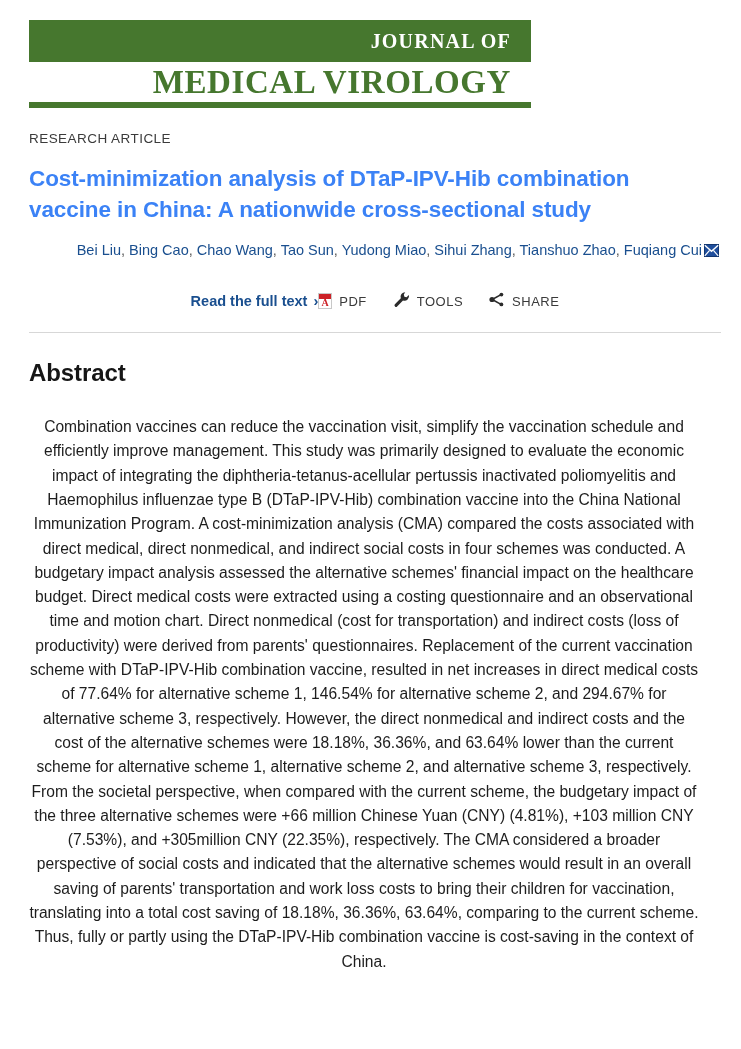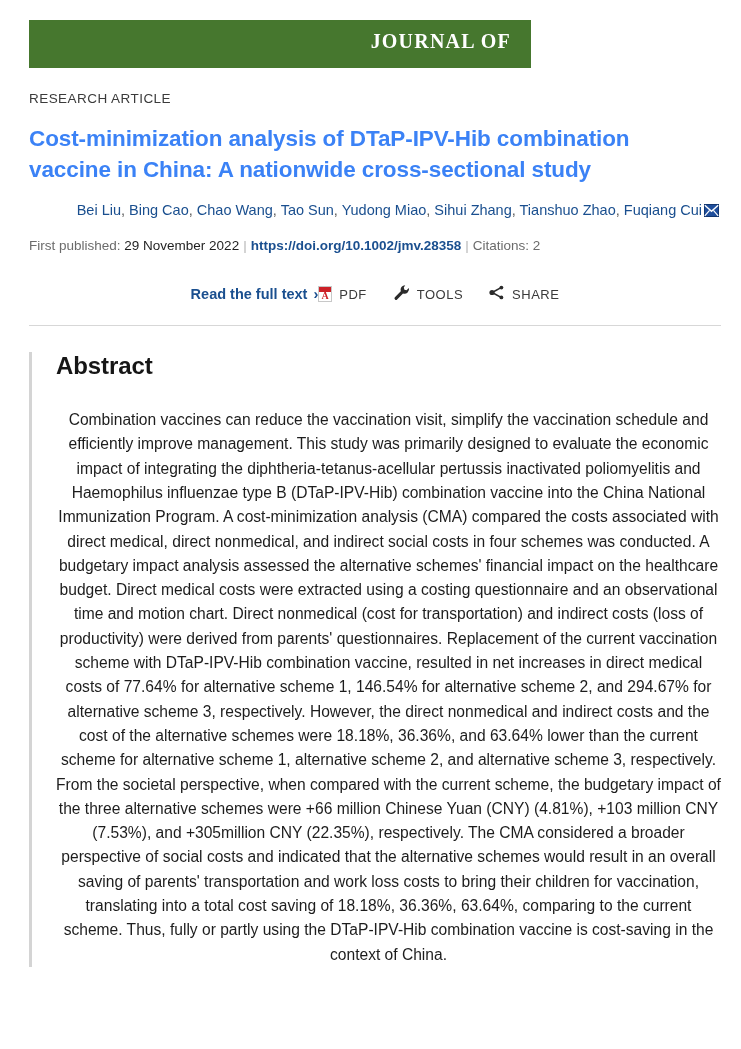--- a/index.html
+++ b/index.html
@@ -178,20 +178,21 @@
     width: 692px;
     height: 1px;
     background: #d7d7d7;
   }
 
   
   .abstract-section {
     margin-top: 26px;
     width: 692px;
     display: flex;
+    flex-direction: column;
   }
   .abstract-bar {
     width: 3px;
     background: #d4d4d4;
     flex: none;
     margin-right: 24px;
     align-self: stretch;
   }
   .abstract-body { flex: 1; }
   .abstract-heading {
@@ -210,43 +211,41 @@
     max-width: 670px;
   }
 </style>
 </head>
 <body>
 
 <div class="logo-wrap">
   <div class="logo-band">
     <span class="logo-band-text">JOURNAL OF</span>
   </div>
+  <div class="logo-main">
+    <span class="logo-main-text">MEDICAL VIROLOGY</span>
+  </div>
   <div class="logo-rule"></div>
 </div>
 
 <div class="content">
 
   <div class="article-type">RESEARCH ARTICLE</div>
 
   <h1 class="article-title">Cost-minimization analysis of DTaP-IPV-Hib combination vaccine in China: A nationwide cross-sectional study</h1>
 
   <div class="authors">
     <a href="#" class="author">Bei Liu</a><span class="sep">, </span><a href="#" class="author">Bing Cao</a><span class="sep">, </span><a href="#" class="author">Chao Wang</a><span class="sep">, </span><a href="#" class="author">Tao Sun</a><span class="sep">, </span><a href="#" class="author">Yudong Miao</a><span class="sep">, </span><a href="#" class="author">Sihui Zhang</a><span class="sep">, </span><a href="#" class="author">Tianshuo Zhao</a><span class="sep">, </span><a href="#" class="author">Fuqiang Cui</a><span class="envelope"><svg width="15" height="13" viewBox="0 0 15 13">
           <rect x="0.5" y="0.5" width="14" height="12" fill="#1f4e9c" stroke="#12366f"></rect>
           <polyline points="0.8,1.2 7.5,7.2 14.2,1.2" fill="none" stroke="#ffffff" stroke-width="1.4"></polyline>
           <polyline points="0.8,11.8 5.6,6.4" fill="none" stroke="#ffffff" stroke-width="1.2"></polyline>
           <polyline points="14.2,11.8 9.4,6.4" fill="none" stroke="#ffffff" stroke-width="1.2"></polyline>
         </svg></span>
   </div>
 
-  <div class="pub-line">
-    <span class="label">First published:</span>
-    <span class="value">29 November 2022</span><span class="bar">|</span><a href="#" class="doi">https://doi.org/10.1002/jmv.28358</a><span class="bar">|</span><span class="label">Citations:</span>
-    <span class="label">2</span>
-  </div>
 
 
   <div class="action-bar">
     <a href="#" class="read-full">
       <span>Read the full text</span>
       <span class="chev">›</span>
     </a>
     <div class="actions">
       <a href="#" class="action-item">
         <span class="pdf-icon">

